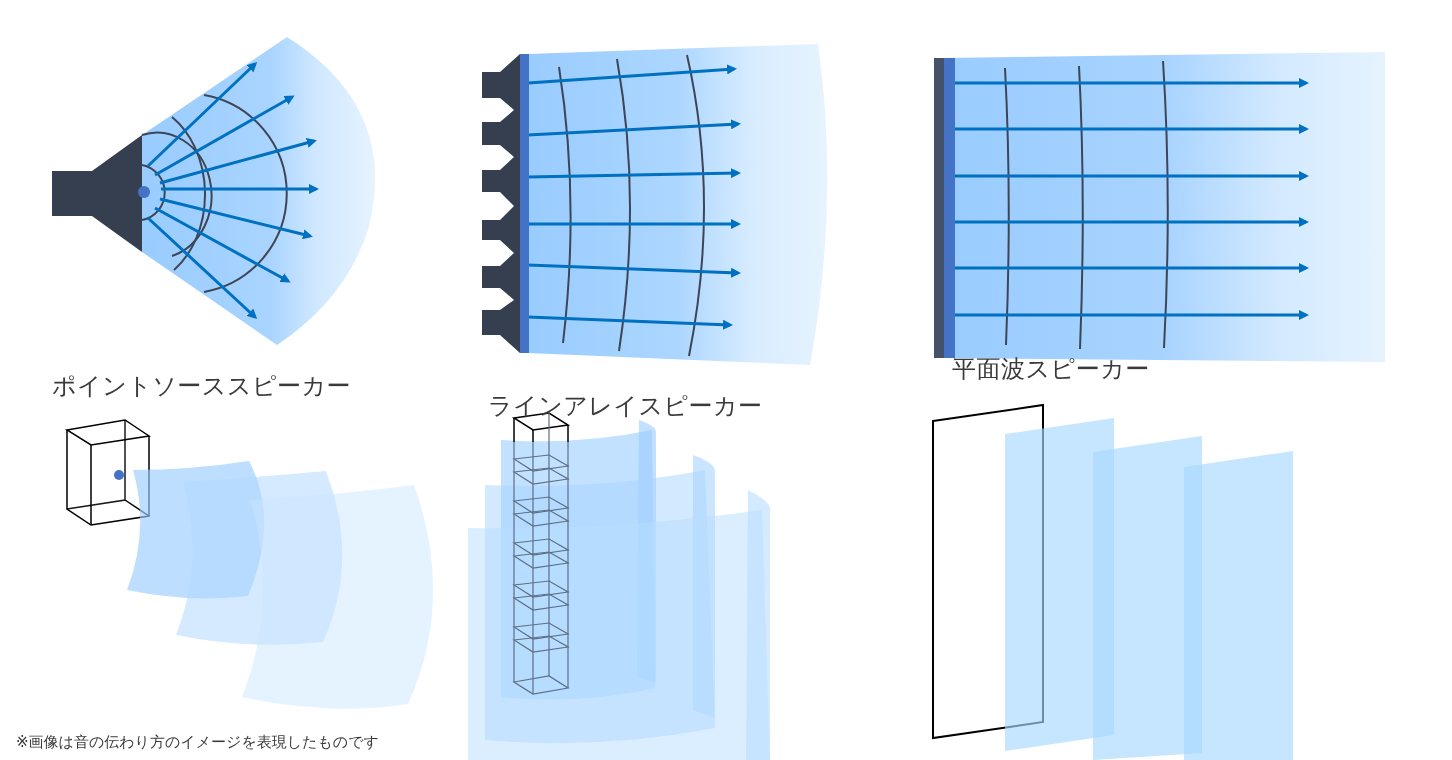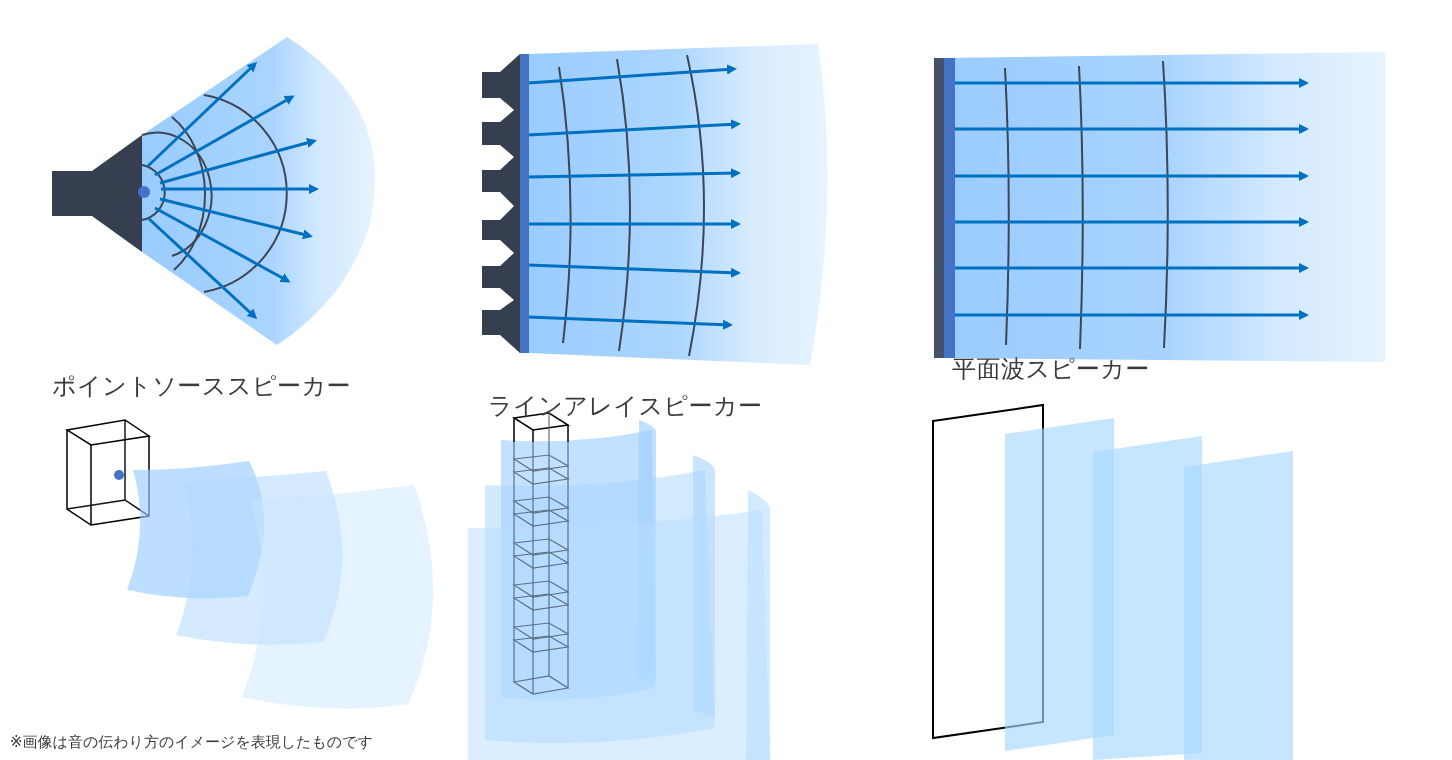--- a/index.html
+++ b/index.html
@@ -152,13 +152,13 @@
     <path d="M933,421 L1043,405 L1043,722 L933,738 Z" fill="none" stroke="#000" stroke-width="2"></path>
     <path d="M1005,434 L1114,418 L1114,735 L1005,751 Z" fill="#a8d8ff" fill-opacity="0.65"></path>
     <path d="M1093,452 L1202,436 L1202,753 L1093,760 Z" fill="#a8d8ff" fill-opacity="0.65"></path>
     <path d="M1184,467 L1293,451 L1293,760 L1184,760 Z" fill="#a8d8ff" fill-opacity="0.65"></path>
   </g>
 </svg>
 
 <div class="label" style="left:52px; top:370px;">ポイントソーススピーカー</div>
 <div class="label" style="left:488px; top:370px;margin-top:20px;">ラインアレイスピーカー</div>
 <div class="label" style="left:952px; top:353px;">平面波スピーカー</div>
-<div class="note" style="left:10px; top:733px;">※画像は音の伝わり方のイメージを表現したものです</div>
+<div class="note" style="left:16px; top:733px;">※画像は音の伝わり方のイメージを表現したものです</div>
 
 </body></html>

